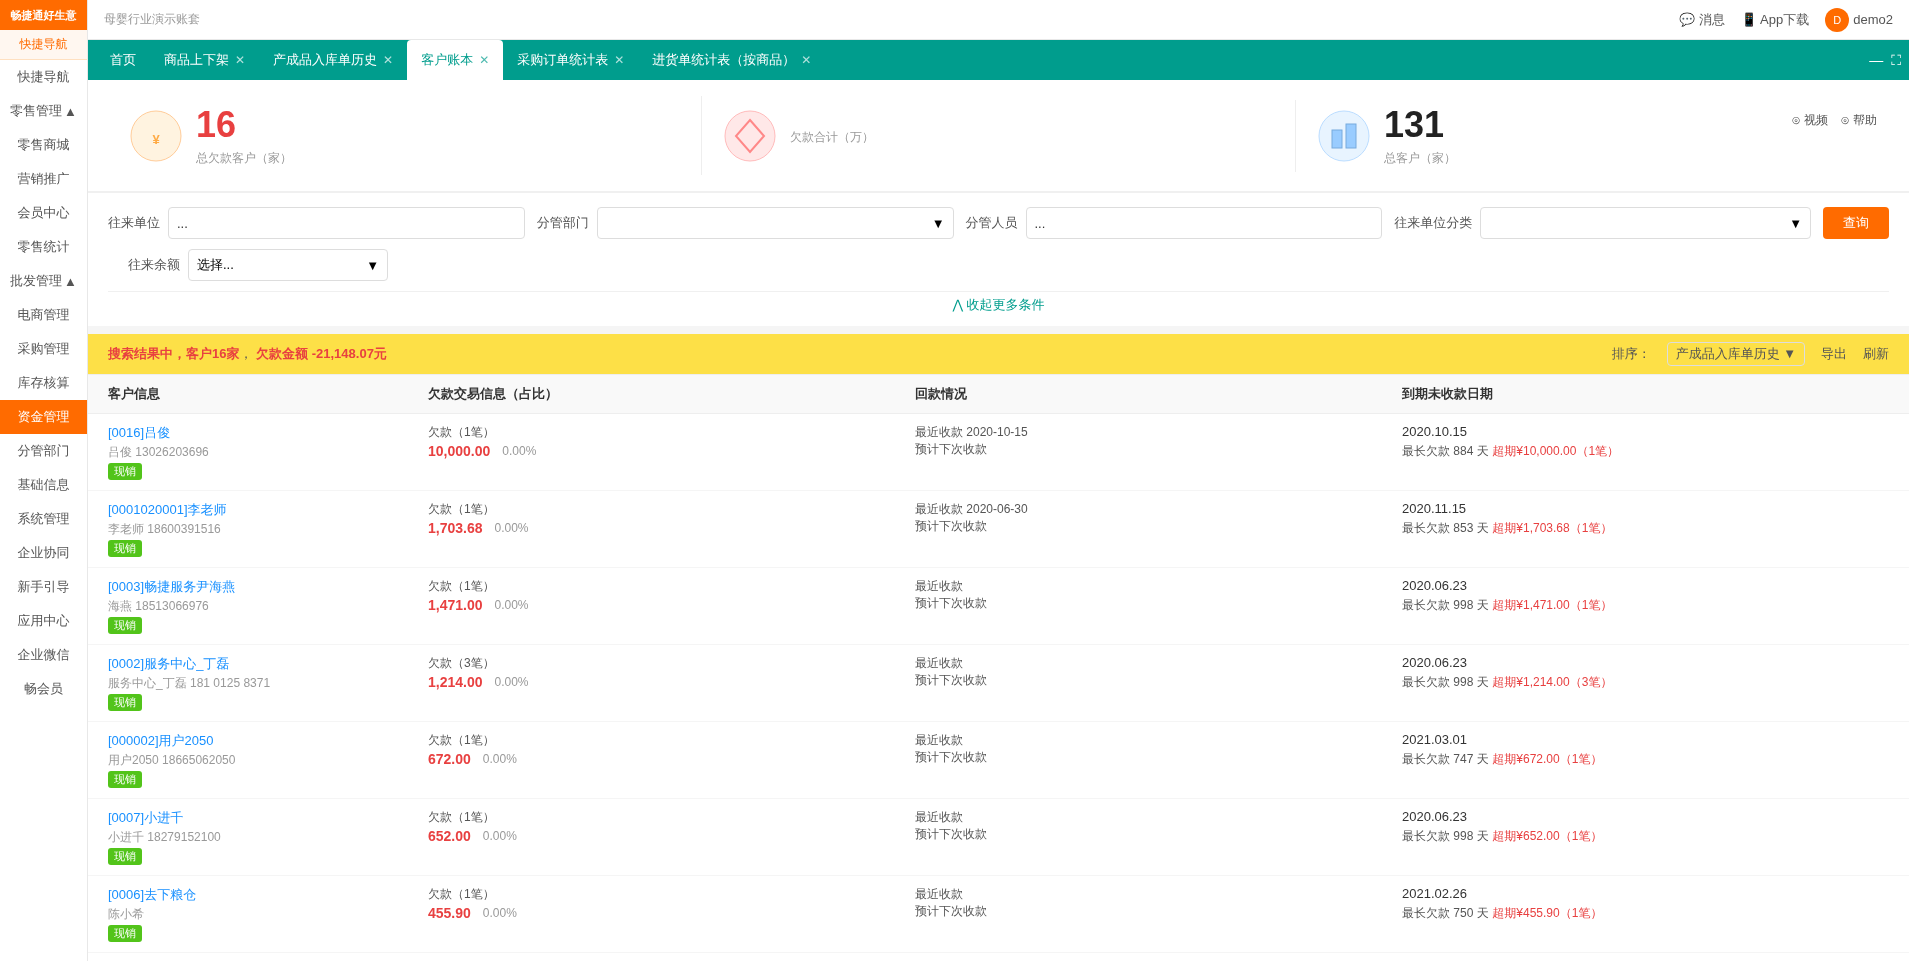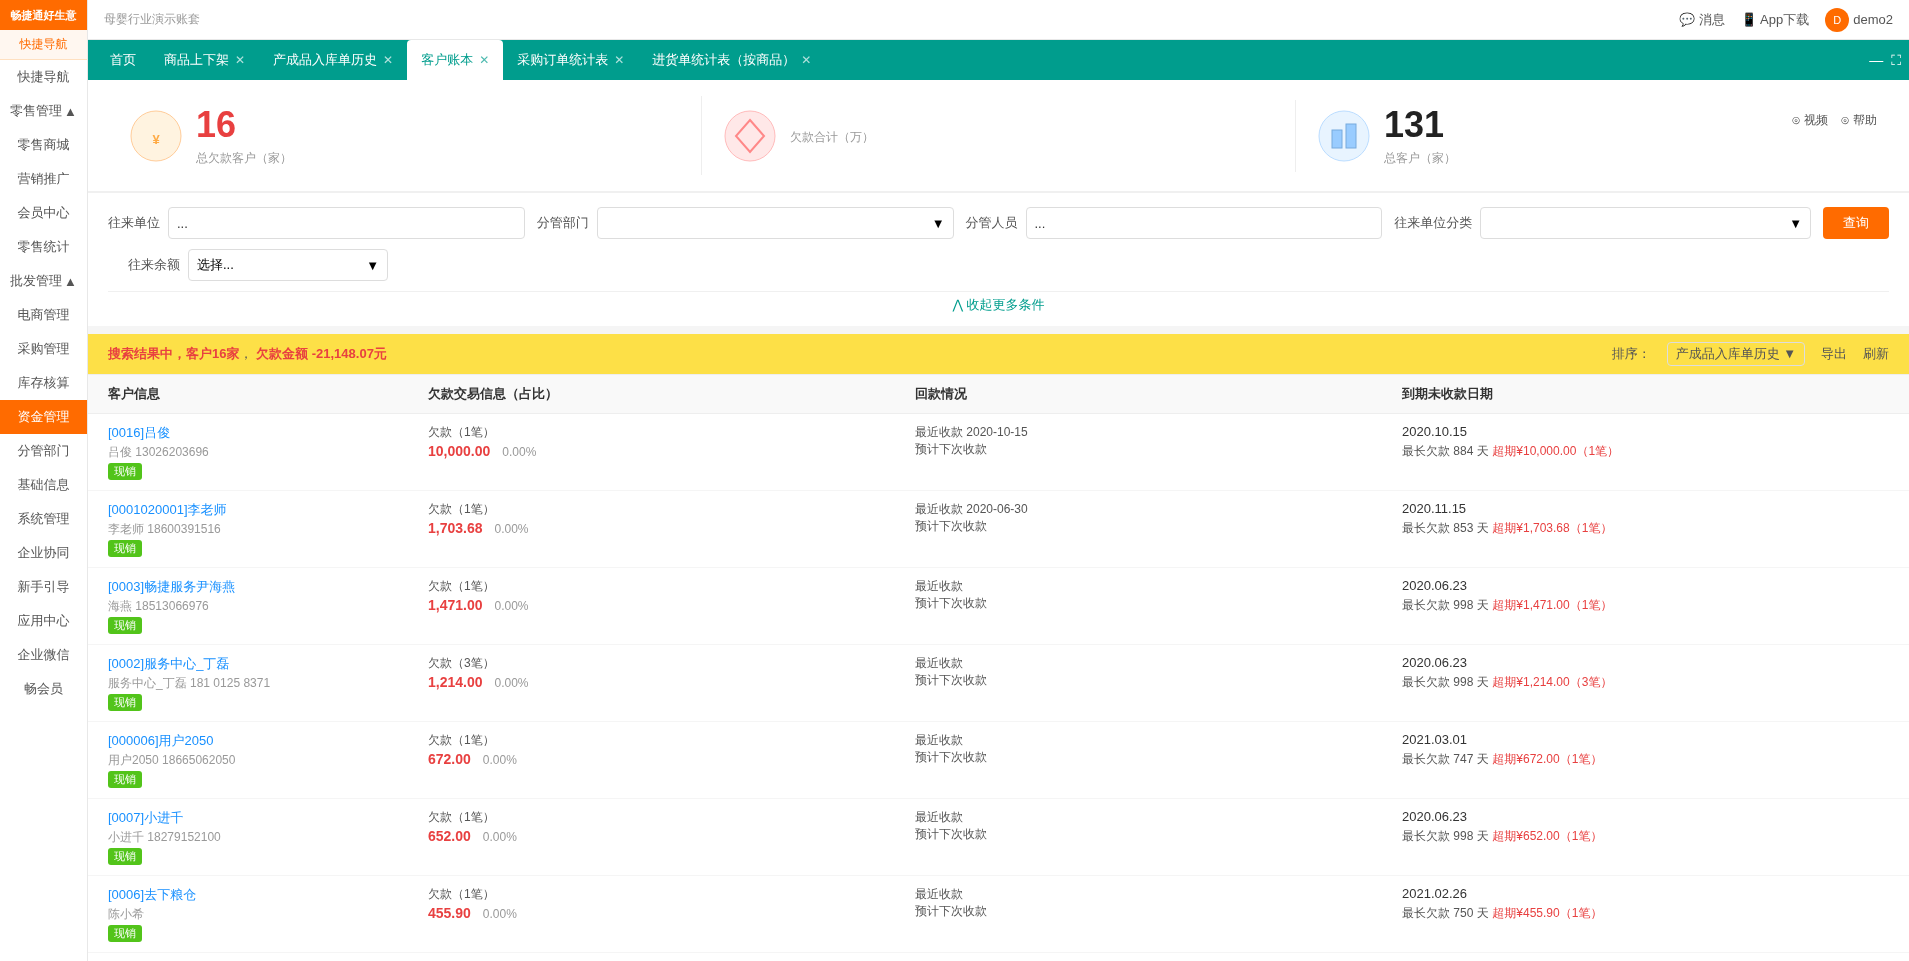--- a/index.html
+++ b/index.html
@@ -71,21 +71,21 @@
     .customer-name { color: #1890ff; cursor: pointer; font-size: 13px; font-weight: 500; }
     .customer-sub { color: #999; font-size: 12px; margin: 2px 0; }
     .badge { display: inline-block; background: #52c41a; color: #fff; border-radius: 3px; padding: 1px 6px; font-size: 11px; }
     .debt-count { color: #555; font-size: 12px; margin-bottom: 2px; }
     .debt-amount { color: #e84040; font-size: 14px; font-weight: bold; }
     .debt-percent { color: #999; font-size: 12px; margin-left: 8px; }
     .recover-info { font-size: 12px; color: #555; }
     .overdue-text { color: #e84040; font-size: 12px; cursor: pointer; }
     .overdue-days { color: #555; font-size: 12px; }
     .due-date { font-size: 13px; color: #333; margin-bottom: 4px; }
-    .table-cell-debt { display: flex; align-items: flex-end; gap: 4px; }
+    .table-cell-debt { display: flex; align-items: center; gap: 4px; }
   </style>
 </head>
 <body>
 
 <div class="sidebar">
   <div class="sidebar-logo">
     <div class="sidebar-logo-text">畅捷通好生意</div>
   </div>
   <div class="sidebar-search" style="width:100%;text-align:center;padding:6px 0;cursor:pointer;">
     <span style="color:#ff6b00;font-size:12px;">快捷导航</span>
@@ -415,21 +415,21 @@
           <div class="due-date">2020.06.23</div>
           <div>
             <span class="overdue-days">最长欠款 998 天</span>
             <span class="overdue-text"> 超期¥1,214.00（3笔）</span>
           </div>
         </div>
       </div>
 
       <div class="table-row">
         <div>
-          <div class="customer-name">[000006]用户2050</div>
+          <div class="customer-name">[000002]用户2050</div>
           <div class="customer-sub">用户2050  18665062050</div>
           <span class="badge">现销</span>
         </div>
         <div>
           <div class="debt-count">欠款（1笔）</div>
           <div class="table-cell-debt">
             <span class="debt-amount">672.00</span>
             <span class="debt-percent">0.00%</span>
           </div>
         </div>

